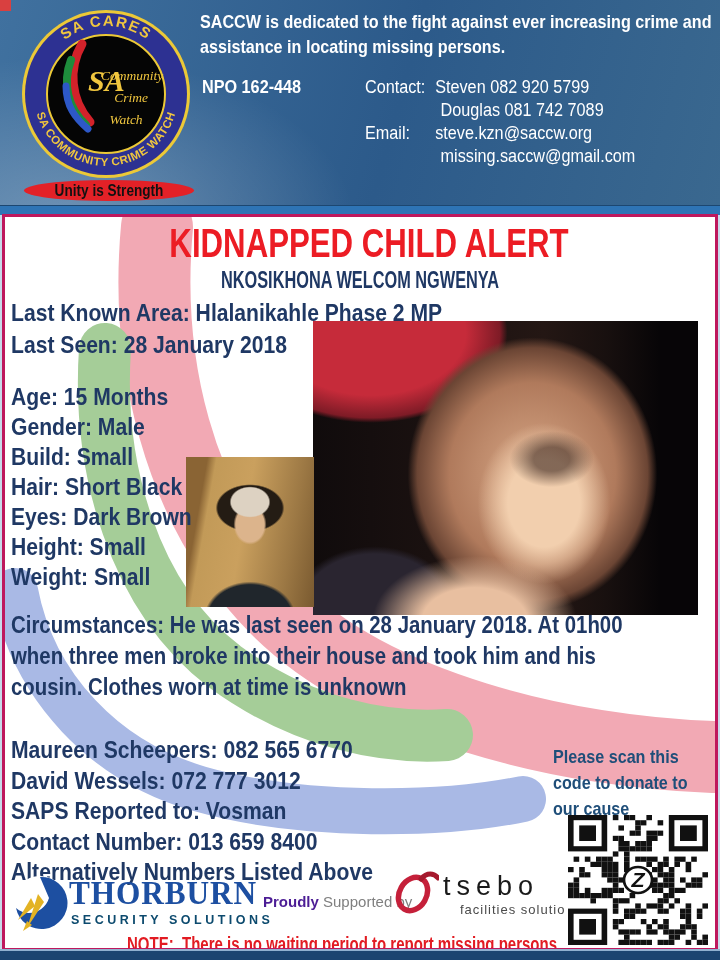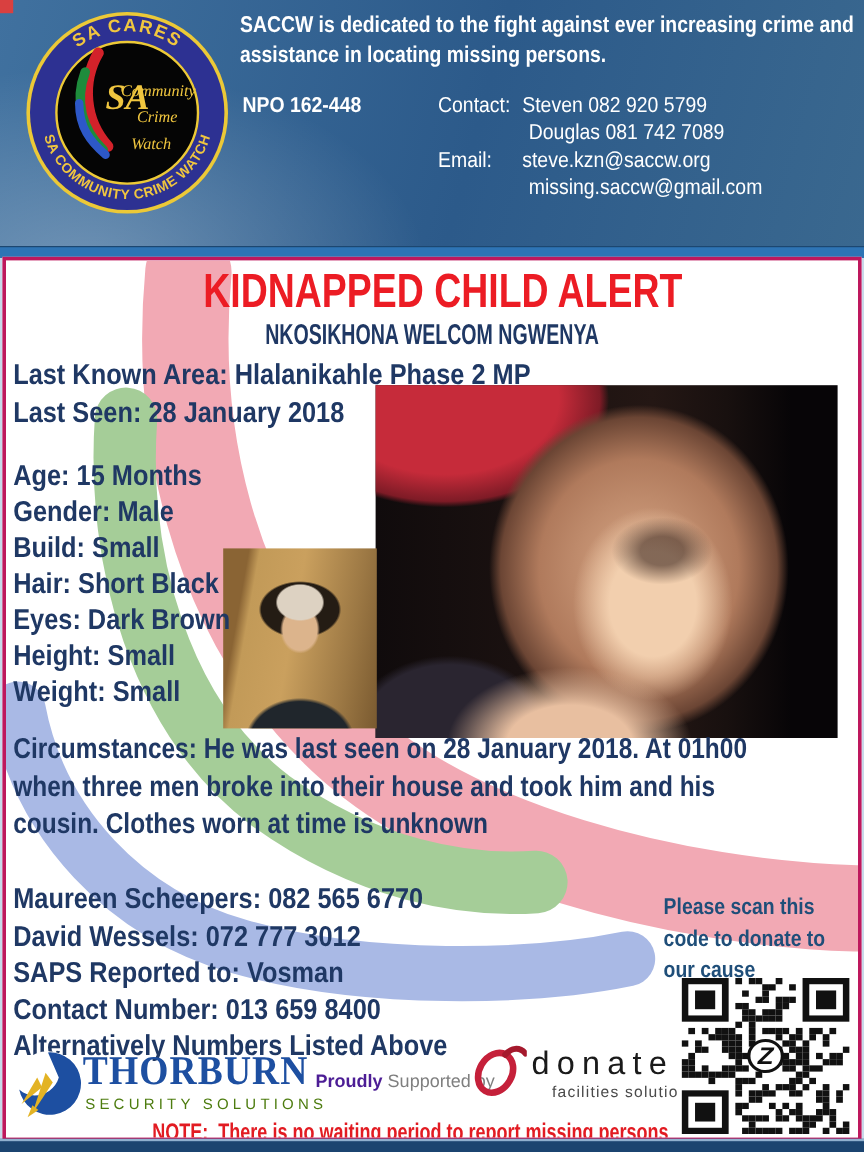--- a/index.html
+++ b/index.html
@@ -68,21 +68,21 @@
   
   .donate{position:absolute;left:548px;top:527px;width:190px;color:#1f4e79;font-weight:bold;
     font-size:19px;line-height:26px;transform:scaleX(.85);transform-origin:0 0;}
   .qr{position:absolute;left:563px;top:598px;}
 
   
   .thorb-icon{position:absolute;left:6px;top:657px;}
   .thorb-name{position:absolute;left:64px;top:657px;font-family:"Liberation Serif",serif;
     font-weight:bold;font-size:34px;color:#1d4fa1;letter-spacing:1px;white-space:nowrap;
     transform:scaleX(.92);transform-origin:0 0;}
-  .thorb-sub{position:absolute;left:66px;top:696px;font-size:12.5px;font-weight:normal;color:#4d7c0f;
+  .thorb-sub{position:absolute;left:66px;top:696px;font-size:12.5px;font-weight:bold;color:#0c4a6e;
     letter-spacing:3.5px;white-space:nowrap;}
   .supported{position:absolute;left:258px;top:676px;font-size:15px;color:#7f7f7f;white-space:nowrap;}
   .supported b{color:#4c1d95;}
   .tsebo-icon{position:absolute;left:386px;top:652px;}
   .tsebo-name{position:absolute;left:438px;top:654px;font-size:27px;color:#1a1a1a;
     letter-spacing:6px;white-space:nowrap;}
   .tsebo-sub{position:absolute;left:455px;top:685px;font-size:13px;font-weight:normal;color:#4a4a4a;
     letter-spacing:1px;white-space:nowrap;}
   .note{position:absolute;left:0;right:36px;top:716px;text-align:center;color:#e21b22;
     font-weight:bold;font-size:20px;white-space:pre-wrap;transform:scaleX(.75);transform-origin:50% 0;}
@@ -109,20 +109,23 @@
       </text>
       <path d="M62 36 C 48 60 50 92 70 114" stroke="#d3222a" stroke-width="9" fill="none" stroke-linecap="round"></path>
       <path d="M51 52 C 42 76 48 100 66 117" stroke="#1e8c3c" stroke-width="8" fill="none" stroke-linecap="round"></path>
       <path d="M46 78 C 46 98 55 110 68 121" stroke="#2d58c8" stroke-width="7" fill="none" stroke-linecap="round"></path>
       <text x="68" y="83" font-size="30" font-style="italic" font-weight="bold" fill="#f0c63f" font-family="Liberation Serif, serif">SA</text>
       <text x="112" y="72" font-size="13.5" font-style="italic" fill="#f0c63f" text-anchor="middle" font-family="Liberation Serif, serif">Community</text>
       <text x="111" y="94" font-size="13.5" font-style="italic" fill="#f0c63f" text-anchor="middle" font-family="Liberation Serif, serif">Crime</text>
       <text x="106" y="116" font-size="13.5" font-style="italic" fill="#f0c63f" text-anchor="middle" font-family="Liberation Serif, serif">Watch</text>
     </svg>
 
+    <div class="ribbon">
+      <span>Unity is Strength</span>
+    </div>
 
     <div class="dedication">SACCW is dedicated to the fight against ever increasing crime and assistance in locating missing persons.</div>
     <div class="npo">NPO 162-448</div>
 
     <div class="contact-block">
       <div class="crow">
         <span class="clabel">Contact:</span>
         <span class="cval">Steven 082 920 5799</span>
       </div>
       <div class="crow">
@@ -397,20 +400,20 @@
     </svg>
     <div class="thorb-name">THORBURN</div>
     <div class="thorb-sub">SECURITY SOLUTIONS</div>
 
     <div class="supported"><b>Proudly</b><span> Supported by</span></div>
 
     <svg class="tsebo-icon" width="48" height="46" viewBox="0 0 48 46">
       <ellipse cx="22" cy="25" rx="13.5" ry="17.5" fill="none" stroke="#c5203a" stroke-width="5.5" transform="rotate(30 22 25)"></ellipse>
       <path d="M 30 10 C 36 3 43 4 47 9" stroke="#a5192d" stroke-width="5" fill="none" stroke-linecap="round"></path>
     </svg>
-    <div class="tsebo-name">donate</div>
+    <div class="tsebo-name">tsebo</div>
     <div class="tsebo-sub">facilities solutio</div>
 
     <div class="note">NOTE:  There is no waiting period to report missing persons</div>
   </div>
 
   <div class="strip"></div>
 </div>
 
 </body></html>

